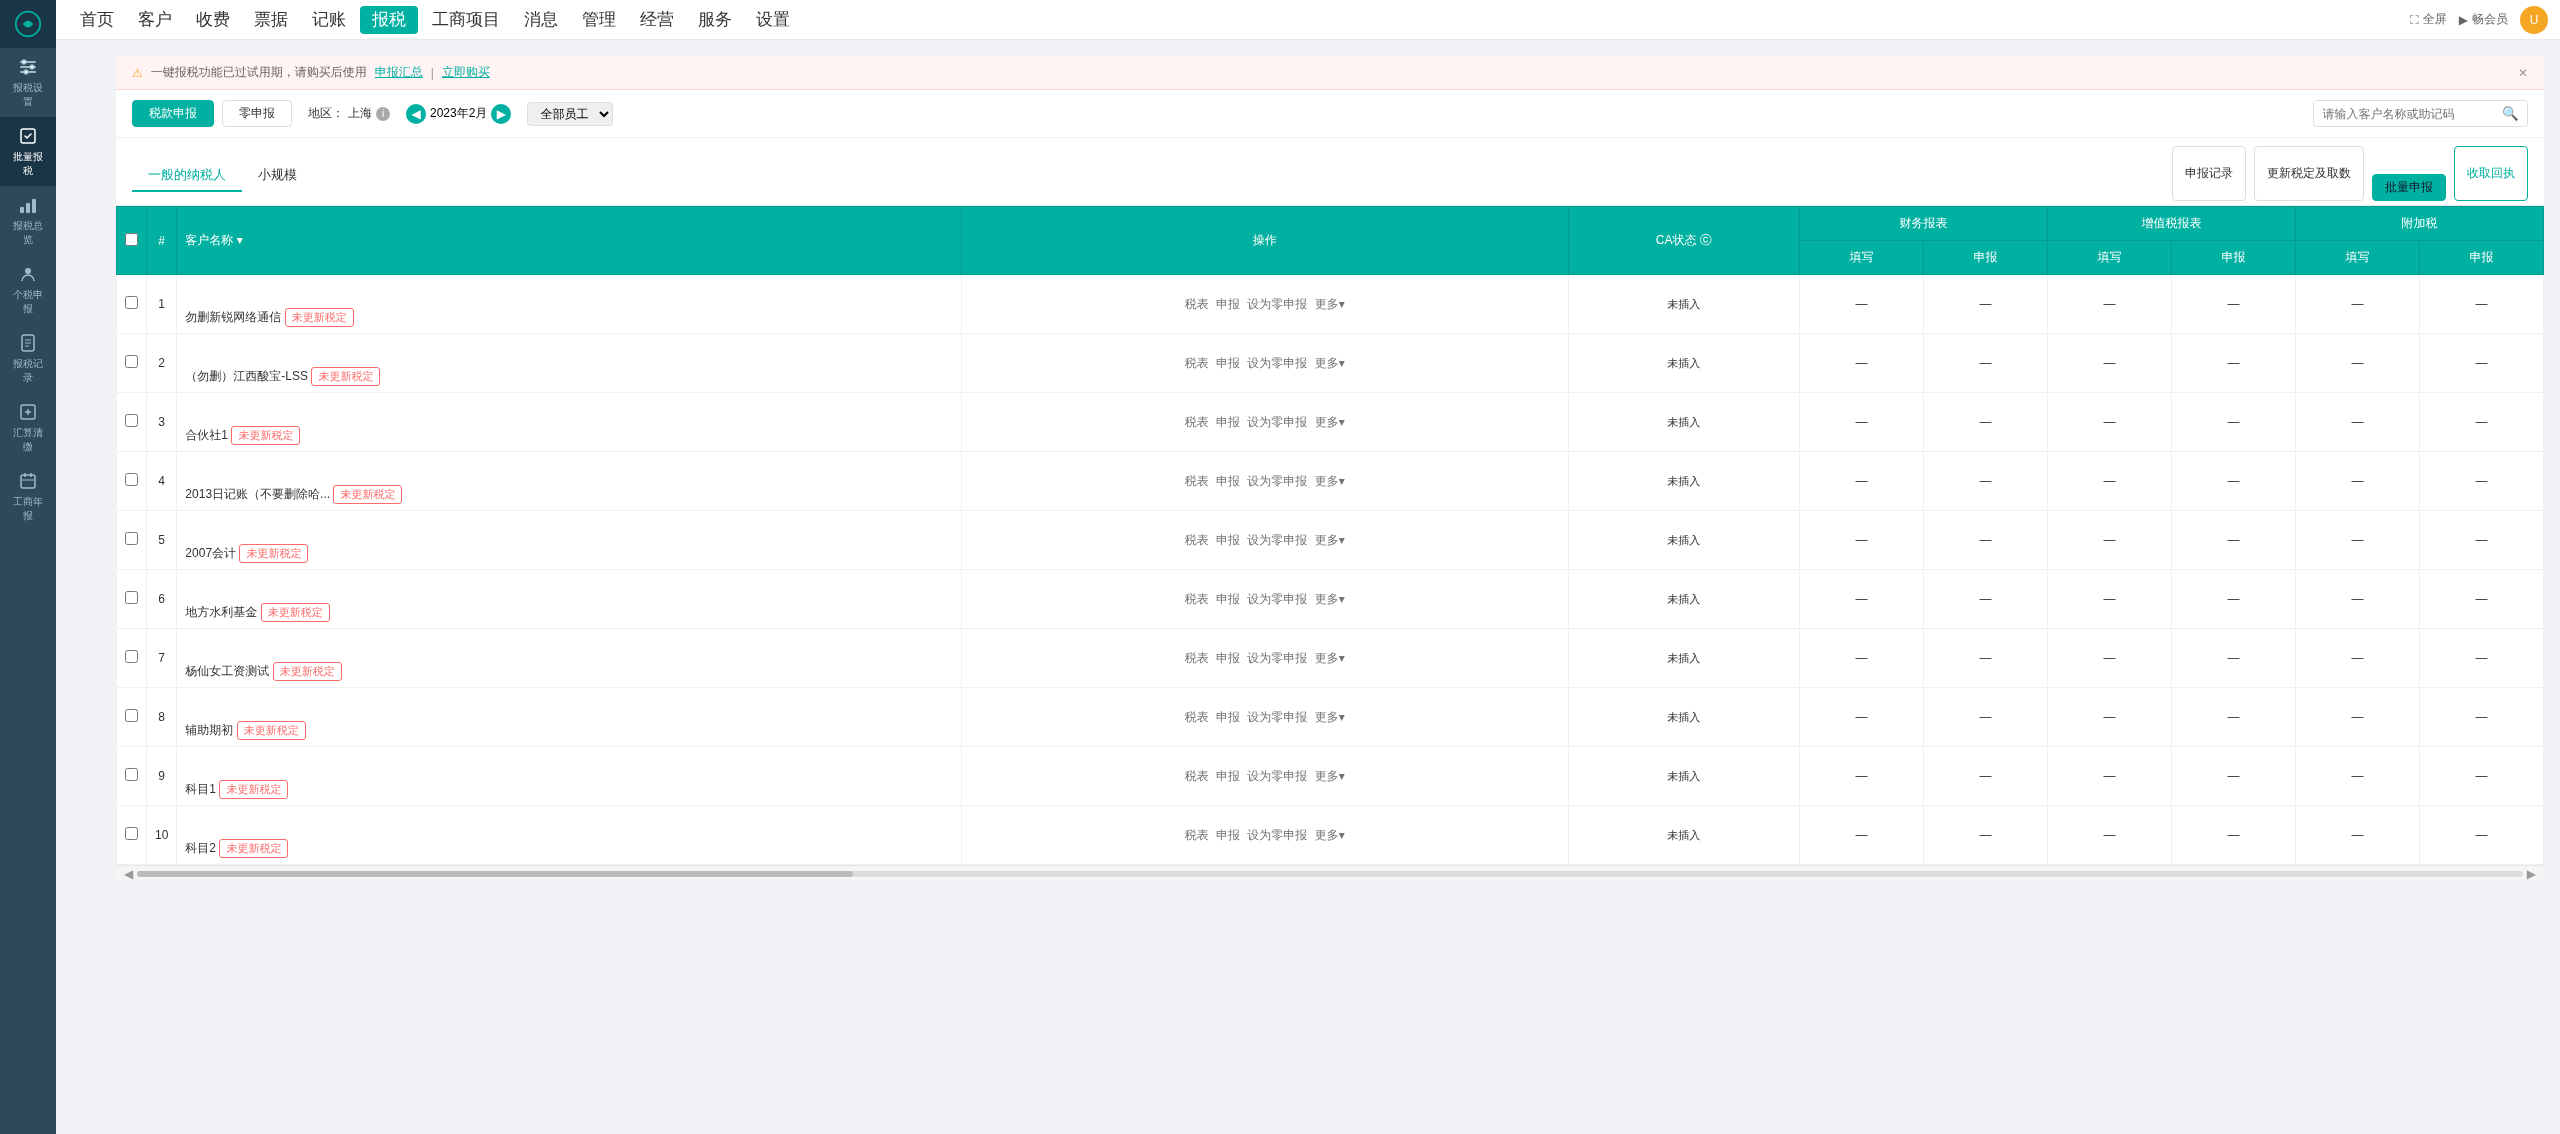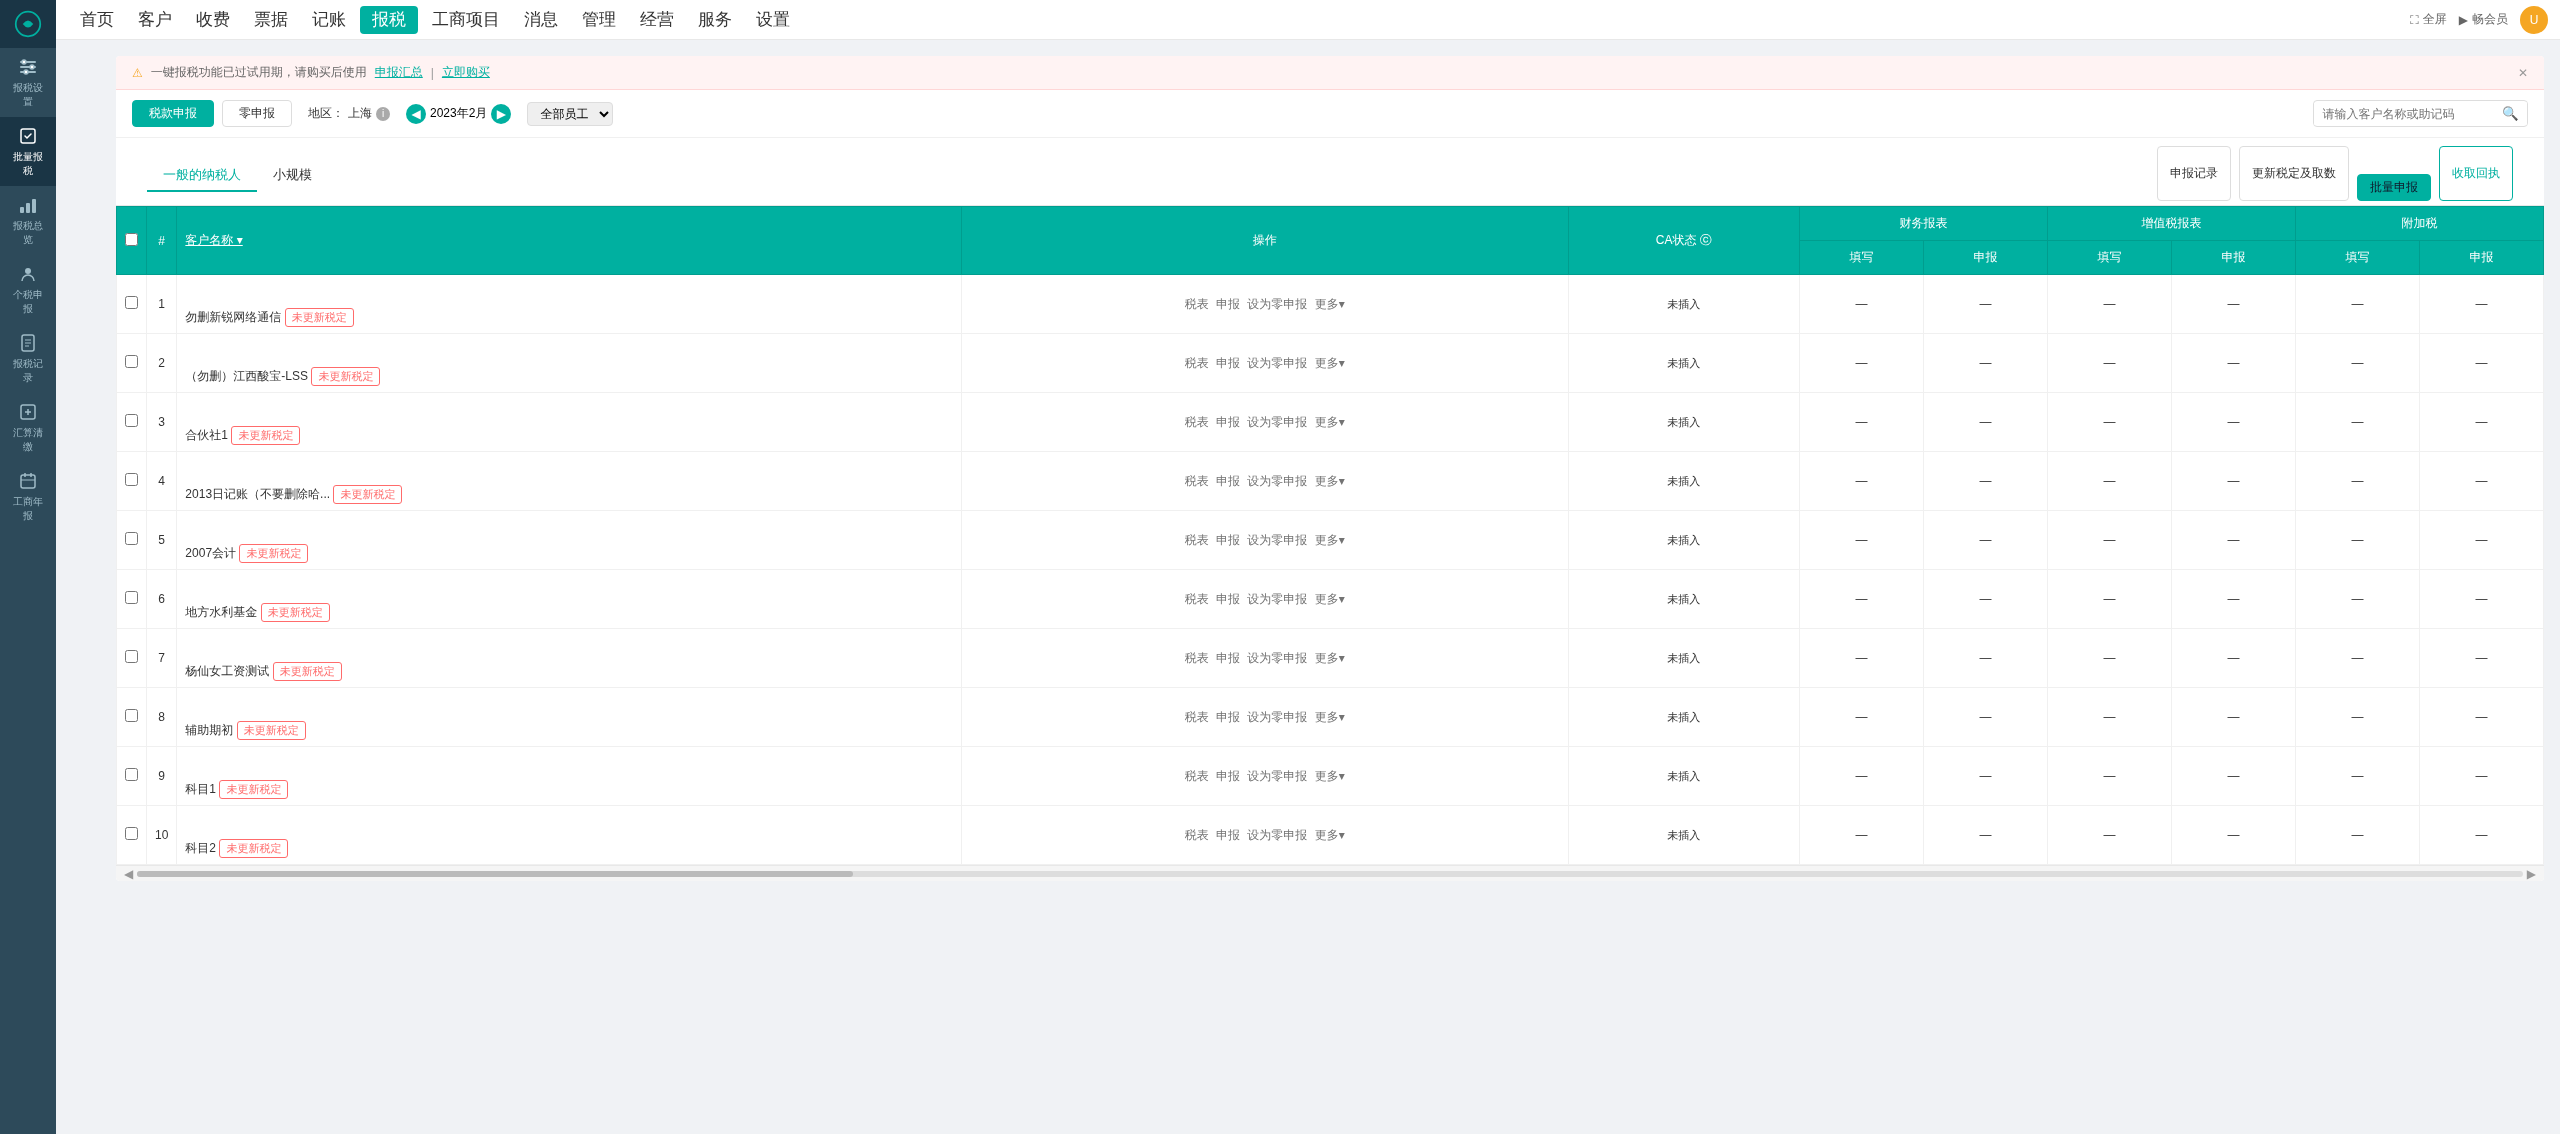--- a/index.html
+++ b/index.html
@@ -198,21 +198,21 @@
     .search-box .search-btn {
       background: #fff;
       border: none;
       padding: 4px 8px;
       cursor: pointer;
       color: #999;
     }
 
     
     .sub-tabs {
-      padding: 8px 31px 0;
+      padding: 8px 16px 0;
       display: flex;
       align-items: center;
       gap: 0;
       border-bottom: 1px solid #e8e8e8;
     }
     .sub-tab {
       padding: 6px 16px;
       cursor: pointer;
       font-size: 13px;
       color: #333;
@@ -501,21 +501,21 @@
           <button class="action-btn secondary">收取回执</button>
         </div>
       </div>
 
       <div style="overflow-x:auto;">
         <table class="data-table">
           <thead>
             <tr>
               <th class="checkbox-col" rowspan="2"><input type="checkbox" style=""></th>
               <th class="num-col" rowspan="2">#</th>
-              <th rowspan="2" style="text-align:left;padding-left:8px;text-decoration:underline;">客户名称 ▾</th>
+              <th rowspan="2" style="text-align:left;padding-left:8px;">客户名称 ▾</th>
               <th rowspan="2">操作</th>
               <th rowspan="2">CA状态 ⓒ</th>
               <th colspan="2">财务报表</th>
               <th colspan="2">增值税报表</th>
               <th colspan="2">附加税</th>
             </tr>
             <tr>
               <th>填写</th>
               <th>申报</th>
               <th>填写</th>

